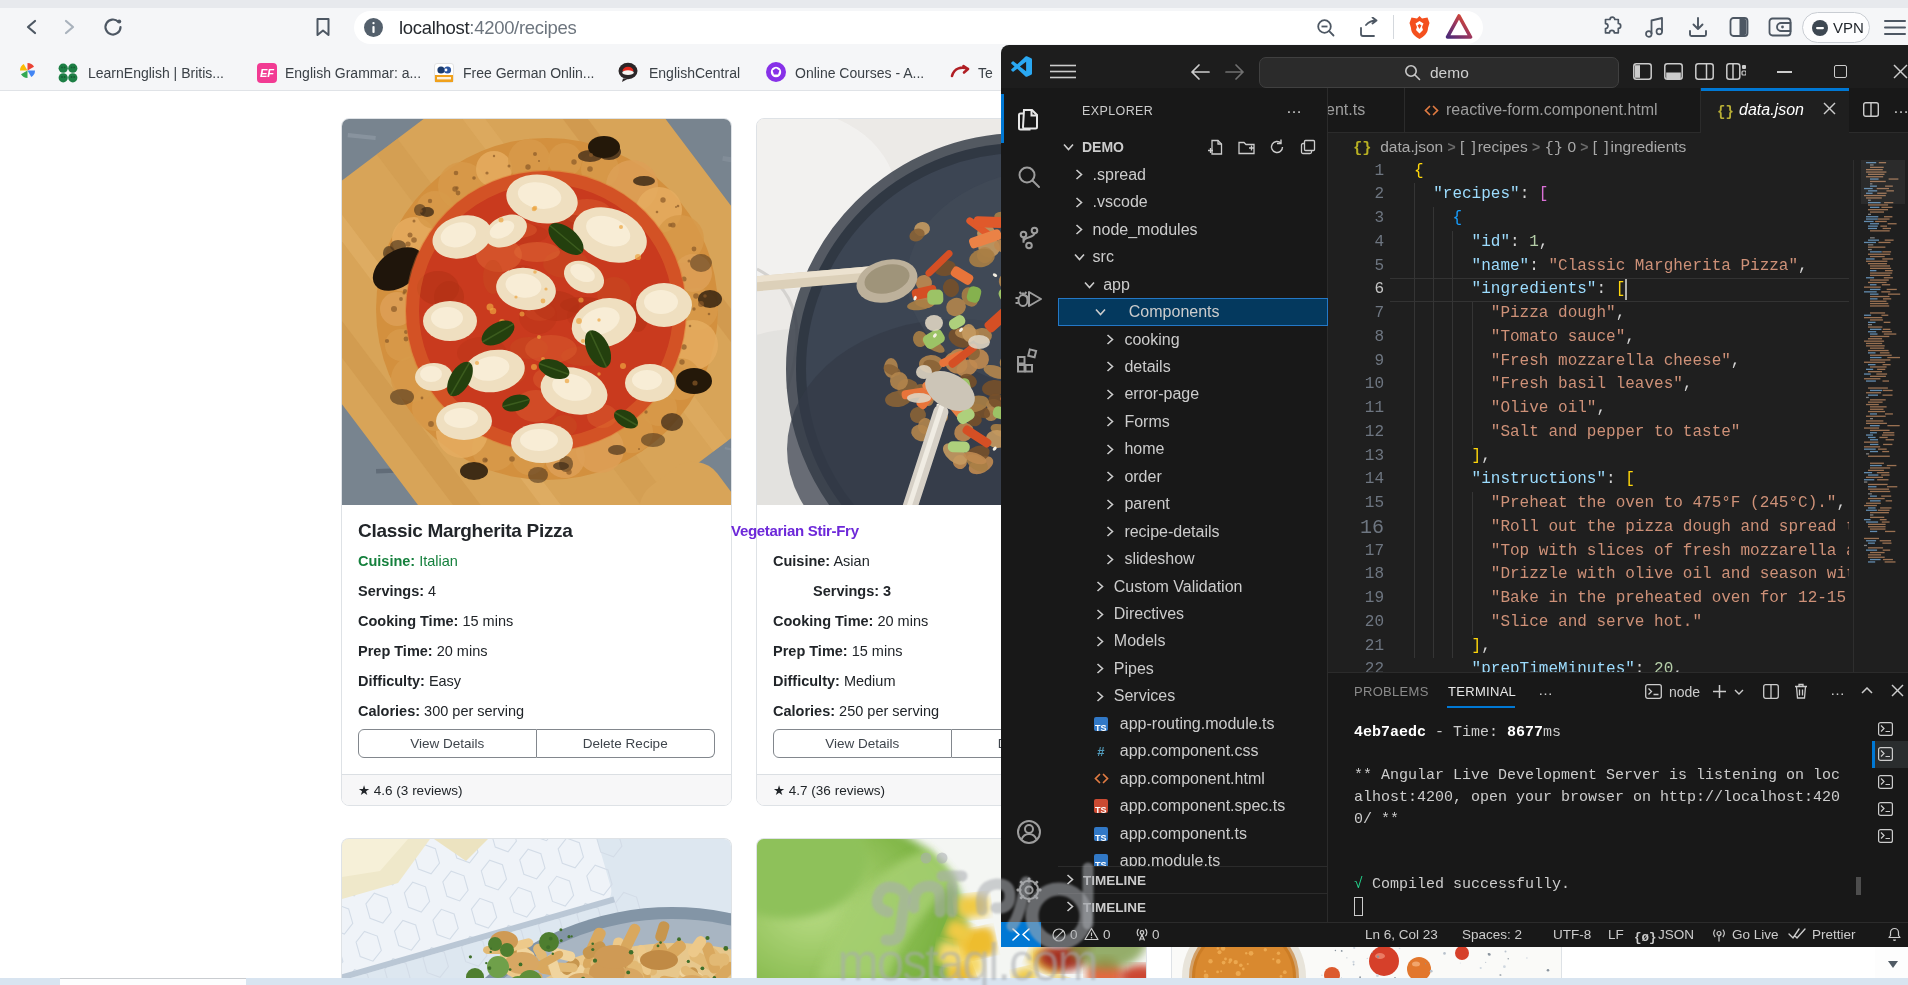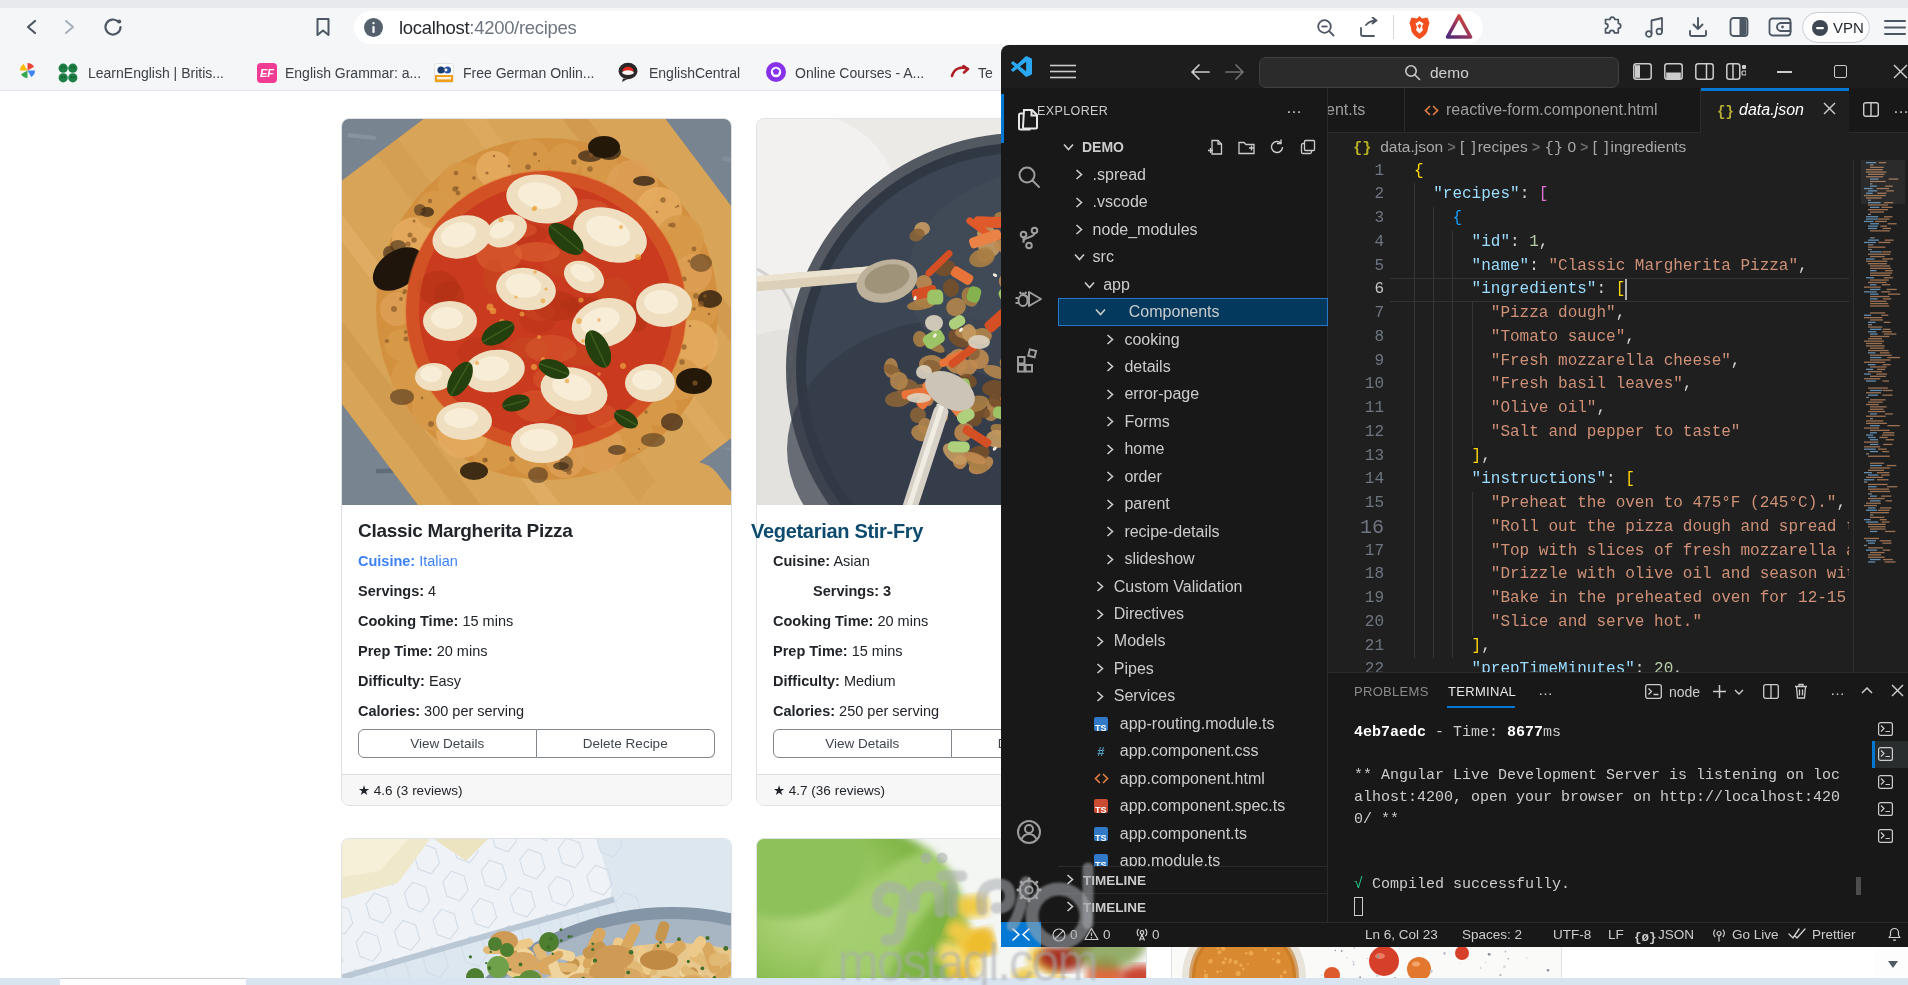--- a/index.html
+++ b/index.html
@@ -496,21 +496,21 @@
         <ellipse cx="174" cy="284" rx="14" ry="8" fill="#24400e"></ellipse>
         <line x1="160" y1="284" x2="188" y2="284" stroke="#3c5c1e" stroke-width="1.5"></line>
       </g>
       <g transform="rotate(30 284 300)">
         <ellipse cx="284" cy="300" rx="13" ry="8" fill="#24400e"></ellipse>
         <line x1="271" y1="300" x2="297" y2="300" stroke="#3c5c1e" stroke-width="1.5"></line>
       </g>
     </svg>
   </div>
 <div class="abs" style="left:358px;top:512px;font-size:19px;line-height:38px;color:#212529;font-weight:bold;white-space:pre;letter-spacing:-0.3px;">Classic Margherita Pizza</div>
-<div class="abs" style="left:358px;top:546.5px;font-size:14.5px;line-height:29.0px;color:#3b82f6;font-weight:normal;white-space:pre;"><b>Cuisine:</b> Italian</div>
+<div class="abs" style="left:358px;top:546.5px;font-size:14.5px;line-height:29.0px;color:#15803d;font-weight:normal;white-space:pre;"><b>Cuisine:</b> Italian</div>
 <div class="abs" style="left:358px;top:576.5px;font-size:14.5px;line-height:29.0px;color:#212529;font-weight:normal;white-space:pre;"><b>Servings:</b> 4</div>
 <div class="abs" style="left:358px;top:606.5px;font-size:14.5px;line-height:29.0px;color:#212529;font-weight:normal;white-space:pre;"><b>Cooking Time:</b> 15 mins</div>
 <div class="abs" style="left:358px;top:636.5px;font-size:14.5px;line-height:29.0px;color:#212529;font-weight:normal;white-space:pre;"><b>Prep Time:</b> 20 mins</div>
 <div class="abs" style="left:358px;top:666.5px;font-size:14.5px;line-height:29.0px;color:#212529;font-weight:normal;white-space:pre;"><b>Difficulty:</b> Easy</div>
 <div class="abs" style="left:358px;top:696.5px;font-size:14.5px;line-height:29.0px;color:#212529;font-weight:normal;white-space:pre;"><b>Calories:</b> 300 per serving</div>
 <div class="abs" style="left:358px;top:729px;width:178.5px;height:29px;border:1px solid #82878d;border-radius:6px 0 0 6px;text-align:center;"><span style="font-size:13.5px;color:#3f454c;line-height:27px;">View Details</span></div>
 <div class="abs" style="left:536.5px;top:729px;width:178.5px;height:29px;border:1px solid #82878d;border-left:none;border-radius:0 6px 6px 0;text-align:center;"><span style="font-size:13.5px;color:#3f454c;line-height:27px;">Delete Recipe</span></div>
 <div class="abs" style="left:342px;top:774px;width:389px;height:31px;background:#f7f7f8;border-top:1px solid #dbdfe3;border-radius:0 0 7px 7px;"></div>
 <div class="abs" style="left:358px;top:776.5px;font-size:13.5px;line-height:27.0px;color:#212529;font-weight:normal;white-space:pre;">★ 4.6 (3 reviews)</div>
 <div class="abs" style="left:756px;top:118px;width:391px;height:688px;background:#fff;border:1px solid #dee2e6;border-radius:8px;"></div>
@@ -742,21 +742,21 @@
       </g>
       <ellipse cx="130" cy="162" rx="31" ry="21" fill="#bdb19b" transform="rotate(-15 130 162)"></ellipse>
       <ellipse cx="130" cy="160" rx="23" ry="14" fill="#93886c" opacity="0.7" transform="rotate(-15 130 160)"></ellipse>
       <g transform="rotate(18 150 386)">
         <rect x="146" y="280" width="15" height="210" rx="7" fill="#d6d0c6"></rect>
         <rect x="150" y="280" width="5" height="210" fill="#f0ece3"></rect>
       </g>
       <ellipse cx="193" cy="272" rx="27" ry="17" fill="#ccc5b7" transform="rotate(30 193 272)"></ellipse>
     </svg>
   </div>
-<div class="abs" style="left:751px;top:512px;font-size:20px;line-height:38px;color:#0c4a6e;font-weight:bold;white-space:pre;letter-spacing:-0.3px;">Vegetarian Stir-Fry</div>
+<div class="abs" style="left:731px;top:512px;font-size:15px;line-height:38px;color:#6d28d9;font-weight:bold;white-space:pre;letter-spacing:-0.3px;">Vegetarian Stir-Fry</div>
 <div class="abs" style="left:773px;top:546.5px;font-size:14.5px;line-height:29.0px;color:#212529;font-weight:normal;white-space:pre;"><b>Cuisine:</b> Asian</div>
 <div class="abs" style="left:813px;top:576.5px;font-size:14.5px;line-height:29.0px;color:#212529;font-weight:bold;white-space:pre;"><b>Servings:</b> 3</div>
 <div class="abs" style="left:773px;top:606.5px;font-size:14.5px;line-height:29.0px;color:#212529;font-weight:normal;white-space:pre;"><b>Cooking Time:</b> 20 mins</div>
 <div class="abs" style="left:773px;top:636.5px;font-size:14.5px;line-height:29.0px;color:#212529;font-weight:normal;white-space:pre;"><b>Prep Time:</b> 15 mins</div>
 <div class="abs" style="left:773px;top:666.5px;font-size:14.5px;line-height:29.0px;color:#212529;font-weight:normal;white-space:pre;"><b>Difficulty:</b> Medium</div>
 <div class="abs" style="left:773px;top:696.5px;font-size:14.5px;line-height:29.0px;color:#212529;font-weight:normal;white-space:pre;"><b>Calories:</b> 250 per serving</div>
 <div class="abs" style="left:773px;top:729px;width:178.5px;height:29px;border:1px solid #82878d;border-radius:6px 0 0 6px;text-align:center;"><span style="font-size:13.5px;color:#3f454c;line-height:27px;">View Details</span></div>
 <div class="abs" style="left:951.5px;top:729px;width:178.5px;height:29px;border:1px solid #82878d;border-left:none;border-radius:0 6px 6px 0;text-align:center;"><span style="font-size:13.5px;color:#3f454c;line-height:27px;">Delete Recipe</span></div>
 <div class="abs" style="left:757px;top:774px;width:389px;height:31px;background:#f7f7f8;border-top:1px solid #dbdfe3;border-radius:0 0 7px 7px;"></div>
 <div class="abs" style="left:773px;top:776.5px;font-size:13.5px;line-height:27.0px;color:#212529;font-weight:normal;white-space:pre;">★ 4.7 (36 reviews)</div>
@@ -1177,21 +1177,21 @@
       <rect x="11.6" y="0.5" width="2.8" height="5" rx="1" fill="#9d9d9d" transform="rotate(45 13 13)"></rect>
       <rect x="11.6" y="0.5" width="2.8" height="5" rx="1" fill="#9d9d9d" transform="rotate(90 13 13)"></rect>
       <rect x="11.6" y="0.5" width="2.8" height="5" rx="1" fill="#9d9d9d" transform="rotate(135 13 13)"></rect>
       <rect x="11.6" y="0.5" width="2.8" height="5" rx="1" fill="#9d9d9d" transform="rotate(180 13 13)"></rect>
       <rect x="11.6" y="0.5" width="2.8" height="5" rx="1" fill="#9d9d9d" transform="rotate(225 13 13)"></rect>
       <rect x="11.6" y="0.5" width="2.8" height="5" rx="1" fill="#9d9d9d" transform="rotate(270 13 13)"></rect>
       <rect x="11.6" y="0.5" width="2.8" height="5" rx="1" fill="#9d9d9d" transform="rotate(315 13 13)"></rect>
     </svg>
   </div>
 <div class="abs" style="left:1058px;top:88px;width:270px;height:834px;background:#181818;border-right:1px solid #2b2b2b;"></div>
-<div class="abs" style="left:1037px;top:98.5px;font-size:12.5px;line-height:25.0px;color:#cccccc;font-weight:normal;white-space:pre;letter-spacing:0.4px;">EXPLORER</div>
+<div class="abs" style="left:1082px;top:98.5px;font-size:12.5px;line-height:25.0px;color:#cccccc;font-weight:normal;white-space:pre;letter-spacing:0.4px;">EXPLORER</div>
 <div class="abs" style="left:1286px;top:92px;font-size:16px;line-height:32px;color:#cccccc;font-weight:normal;white-space:pre;">…</div>
 <div class="abs" style="left:1063px;top:143px;width:11px;height:8px;">
     <svg width="11" height="8">
       <path d="M1 1.5 L5.5 6.5 L10 1.5" stroke="#cccccc" stroke-width="1.6" fill="none"></path>
     </svg>
   </div>
 <div class="abs" style="left:1082px;top:133px;font-size:14px;line-height:28px;color:#cccccc;font-weight:bold;white-space:pre;">DEMO</div>
 <div class="abs" style="left:1208px;top:139px;width:17px;height:17px;">
     <svg width="17" height="17" viewBox="0 0 17 17">
       <g stroke="#cccccc" stroke-width="1.3" fill="none">

